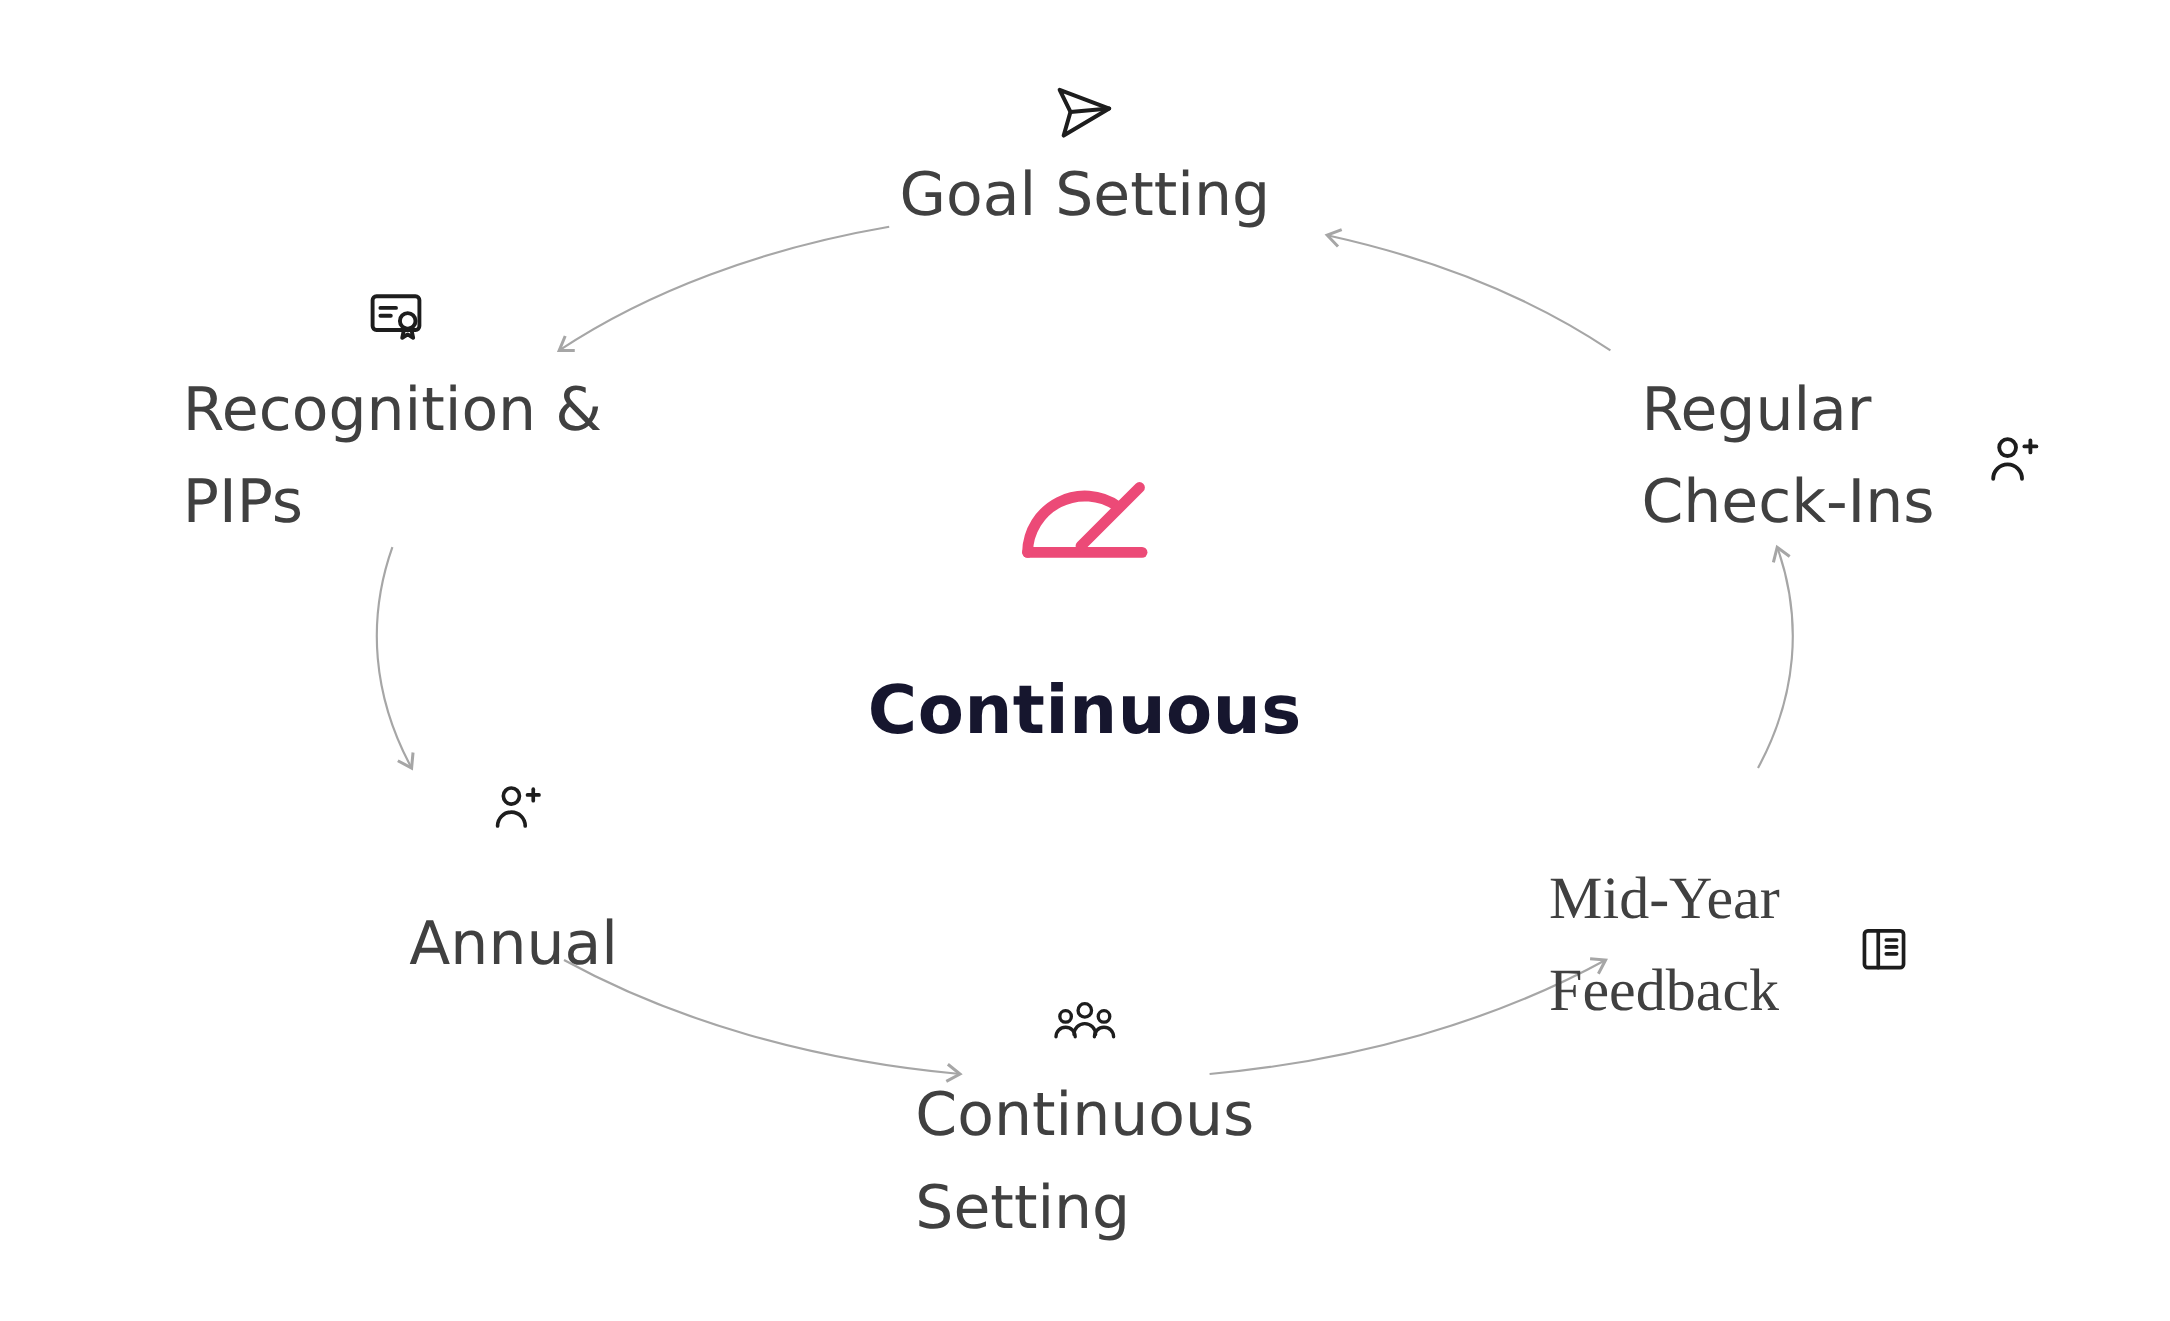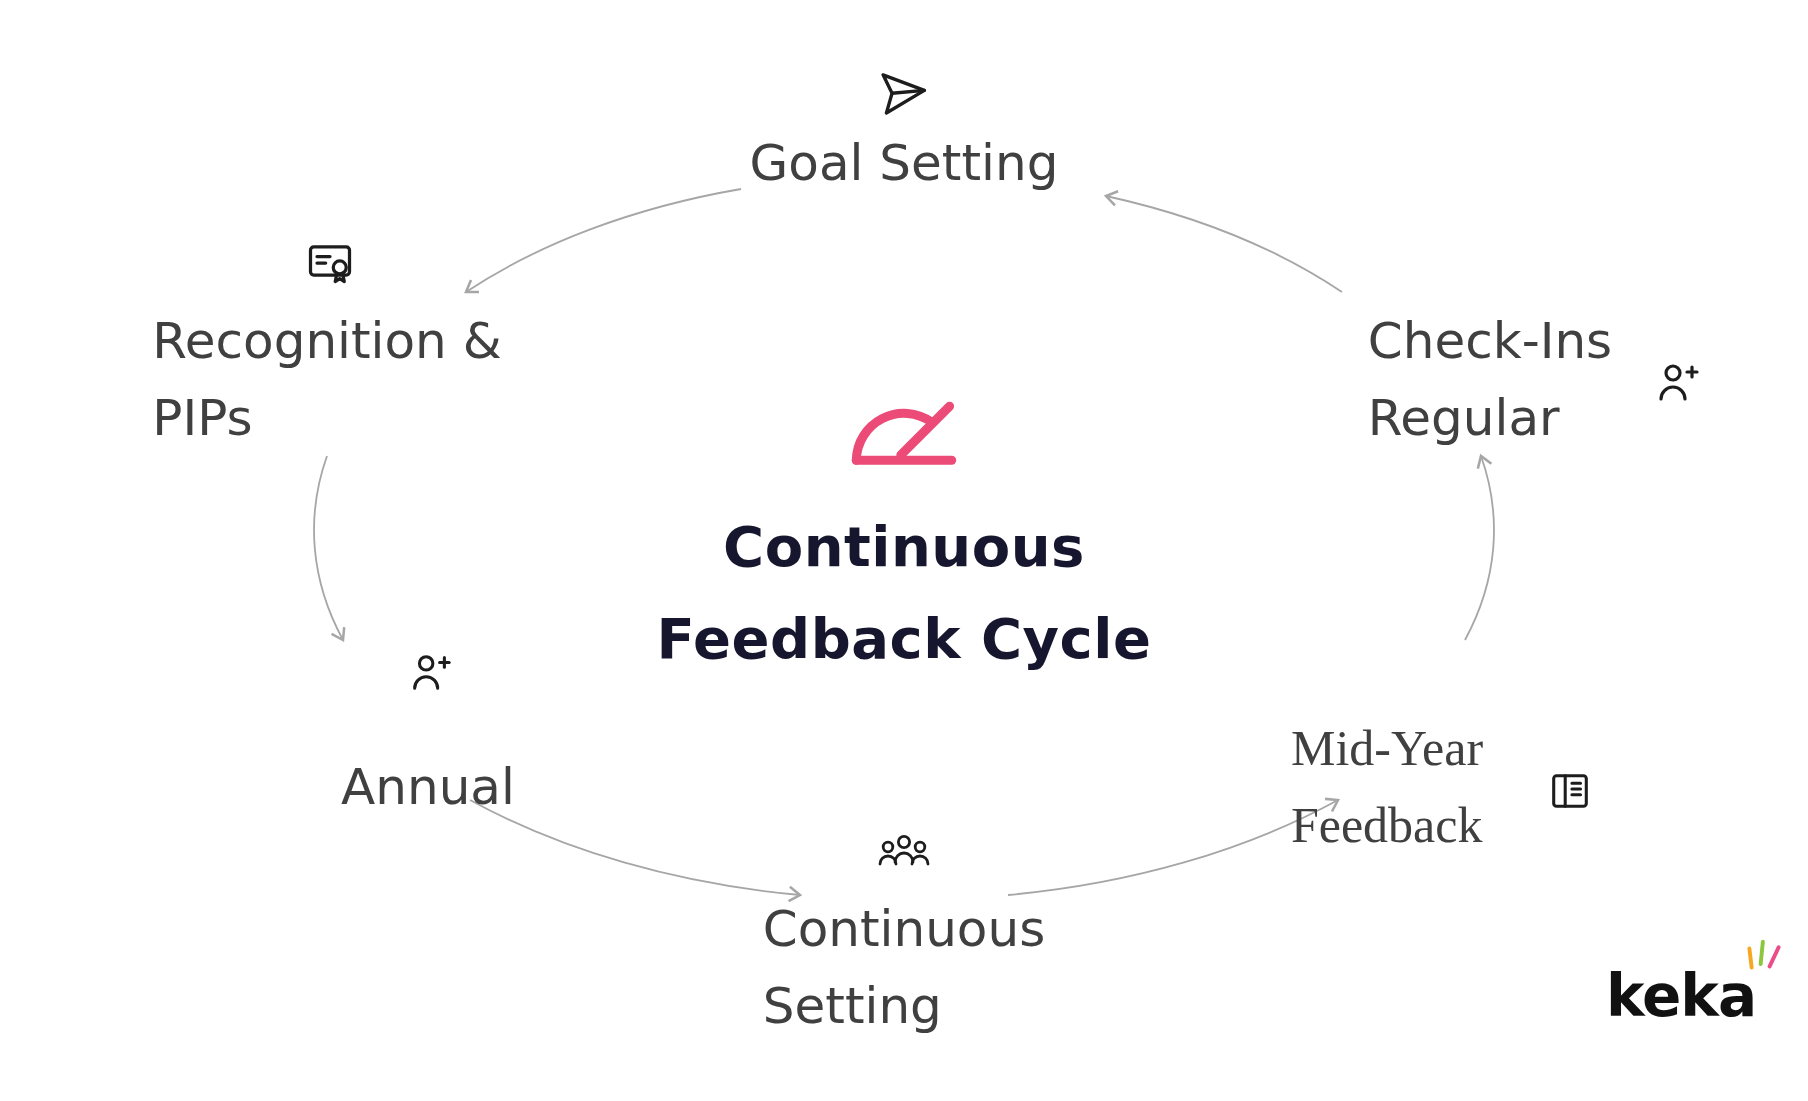--- a/index.html
+++ b/index.html
@@ -88,21 +88,20 @@
   <div class="icon-wrap" style="left:904px; top:420px;">
     <svg width="128" height="106" viewBox="0 0 120 100" fill="none" stroke="#ec4a77" stroke-width="8.5" stroke-linecap="round" stroke-linejoin="round">
       <path d="M15 88 L105 88"></path>
       <path d="M15 88 A45 45 0 0 1 86 52"></path>
       <path d="M57 83 L103 37"></path>
     </svg>
   </div>
 
   <div class="title">
     <div>Continuous</div>
-    <div>Feedback Cycle</div>
   </div>
 
   <div class="icon-wrap" style="left:895px; top:93px;">
     <svg width="50" height="50" viewBox="0 0 24 24" fill="none" stroke="#1d1d1d" stroke-width="1.6" stroke-linecap="round" stroke-linejoin="round" style="transform:rotate(40deg)">
       <path d="M22 2 L11 13"></path>
       <path d="M22 2 L15 22 L11 13 L2 9 Z"></path>
     </svg>
   </div>
   <div class="node" style="left:904px; top:163px;">
     <div>Goal Setting</div>
@@ -110,22 +109,22 @@
 
   <div class="icon-wrap" style="left:1677px; top:382px;">
     <svg width="48" height="48" viewBox="0 0 24 24" fill="none" stroke="#1d1d1d" stroke-width="1.6" stroke-linecap="round" stroke-linejoin="round">
       <circle cx="10" cy="7.5" r="3.5"></circle>
       <path d="M4 20.5 a6 6 0 0 1 12 0"></path>
       <path d="M19.5 4.5 v5"></path>
       <path d="M17 7 h5"></path>
     </svg>
   </div>
   <div class="node" style="left:1490px; top:380px;">
+    <div>Regular</div>
     <div>Check-Ins</div>
-    <div>Regular</div>
   </div>
 
   <div class="icon-wrap" style="left:1570px; top:791px;">
     <svg width="46" height="46" viewBox="0 0 24 24" fill="none" stroke="#1d1d1d" stroke-width="1.6" stroke-linecap="round" stroke-linejoin="round">
       <rect x="3.5" y="4" width="17" height="16" rx="1.5"></rect>
       <path d="M9.5 4 V20"></path>
       <path d="M13 8 h4.5 M13 11 h4.5 M13 14 h4.5"></path>
     </svg>
   </div>
   <div class="node" style="left:1387px; top:787px;font-family:Liberation Serif, serif;">
@@ -166,22 +165,14 @@
       <path d="M6 9.5 h6 M6 12.5 h4"></path>
       <circle cx="16.5" cy="14.5" r="3" fill="#ffffff"></circle>
       <path d="M15.2 17.2 L14.4 21 L16.5 19.7 L18.6 21 L17.8 17.2"></path>
     </svg>
   </div>
   <div class="node" style="left:327px; top:380px;">
     <div>Recognition &amp;</div>
     <div>PIPs</div>
   </div>
 
-  <div class="logo">
-    <span class="logo-text">keka</span>
-    <svg class="spark" width="36" height="36" viewBox="0 0 32 32" fill="none" stroke-width="3.5" stroke-linecap="round">
-      <path d="M5 28 L3 11" stroke="#f7a823"></path>
-      <path d="M13 25 L15 5" stroke="#8dc63f"></path>
-      <path d="M21 27 L29 10" stroke="#ea4d89"></path>
-    </svg>
-  </div>
 
 </div>
 
 </body></html>

